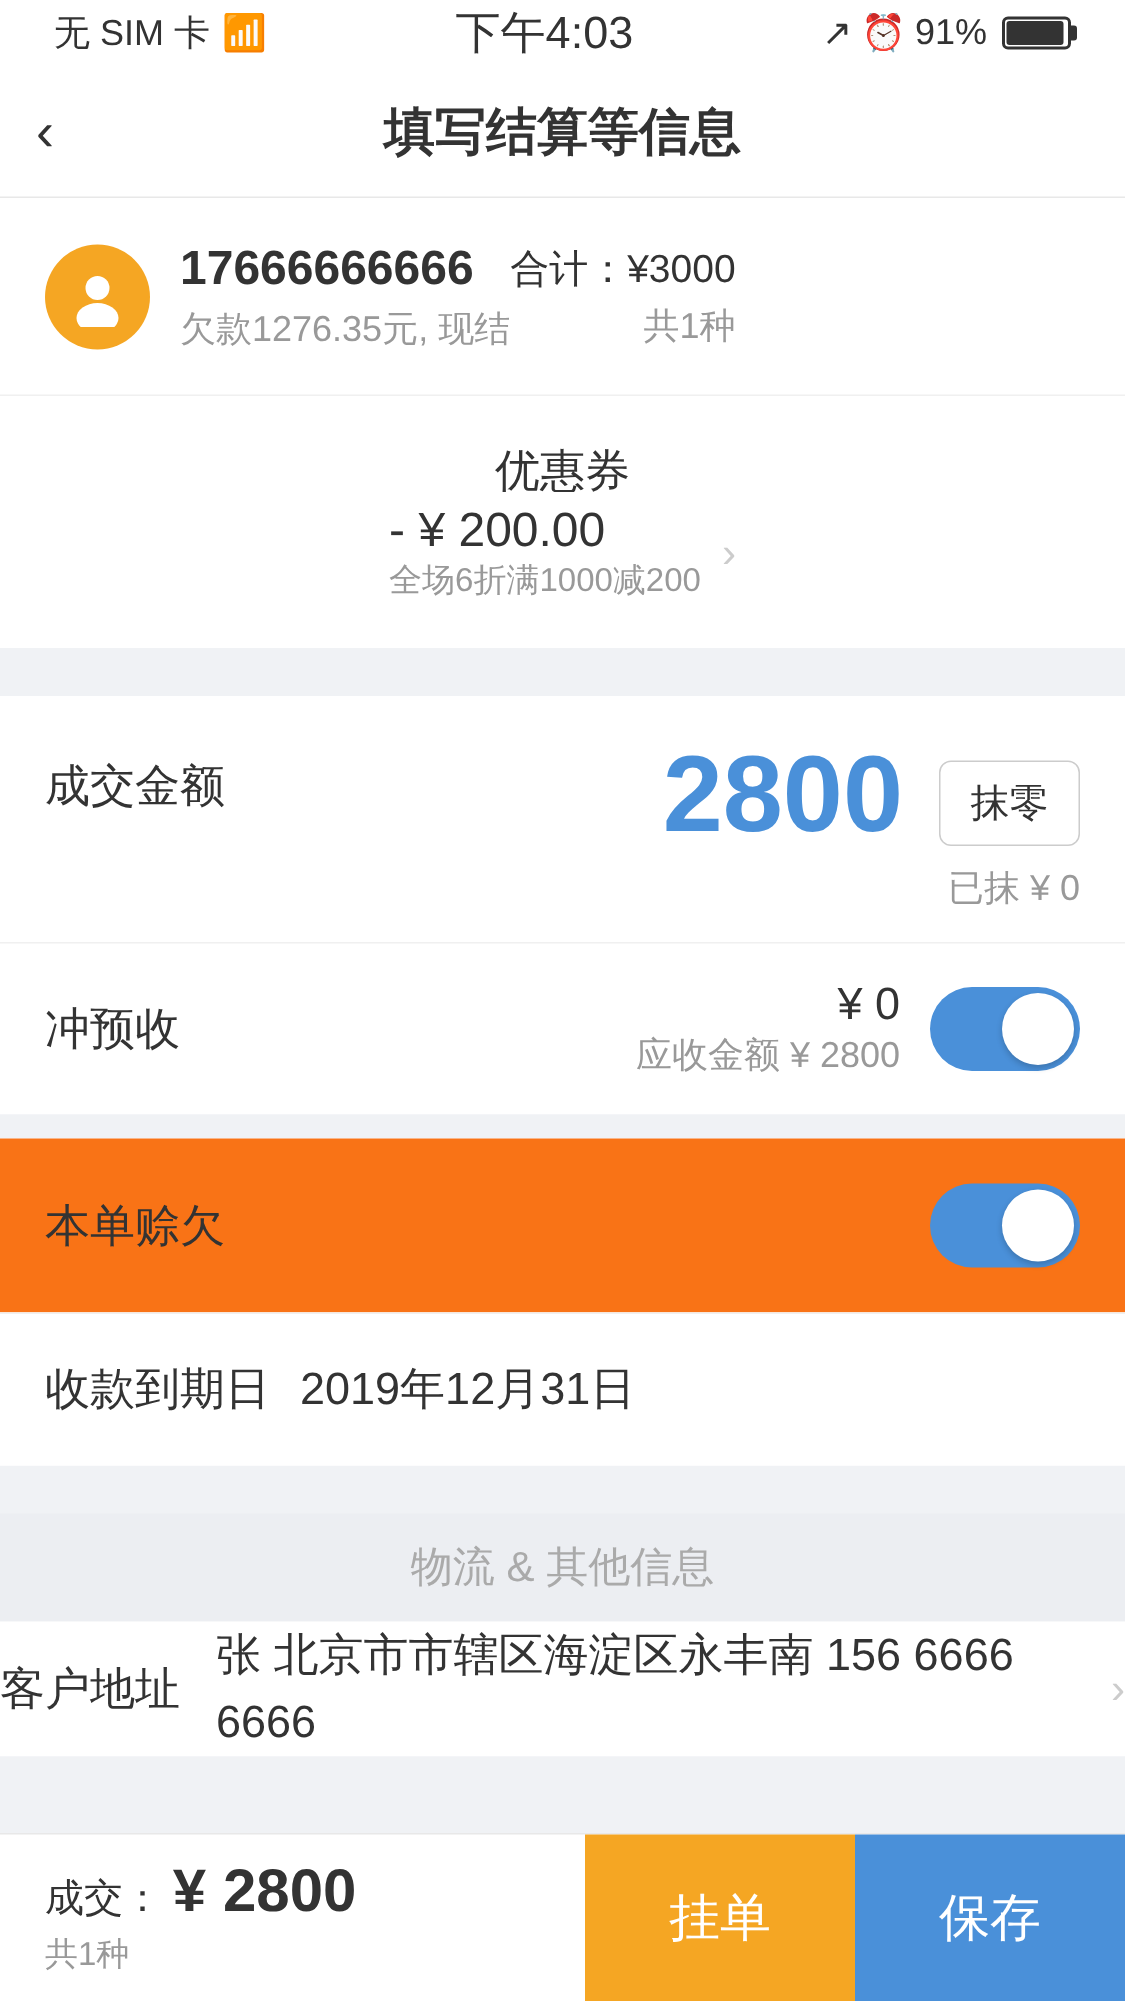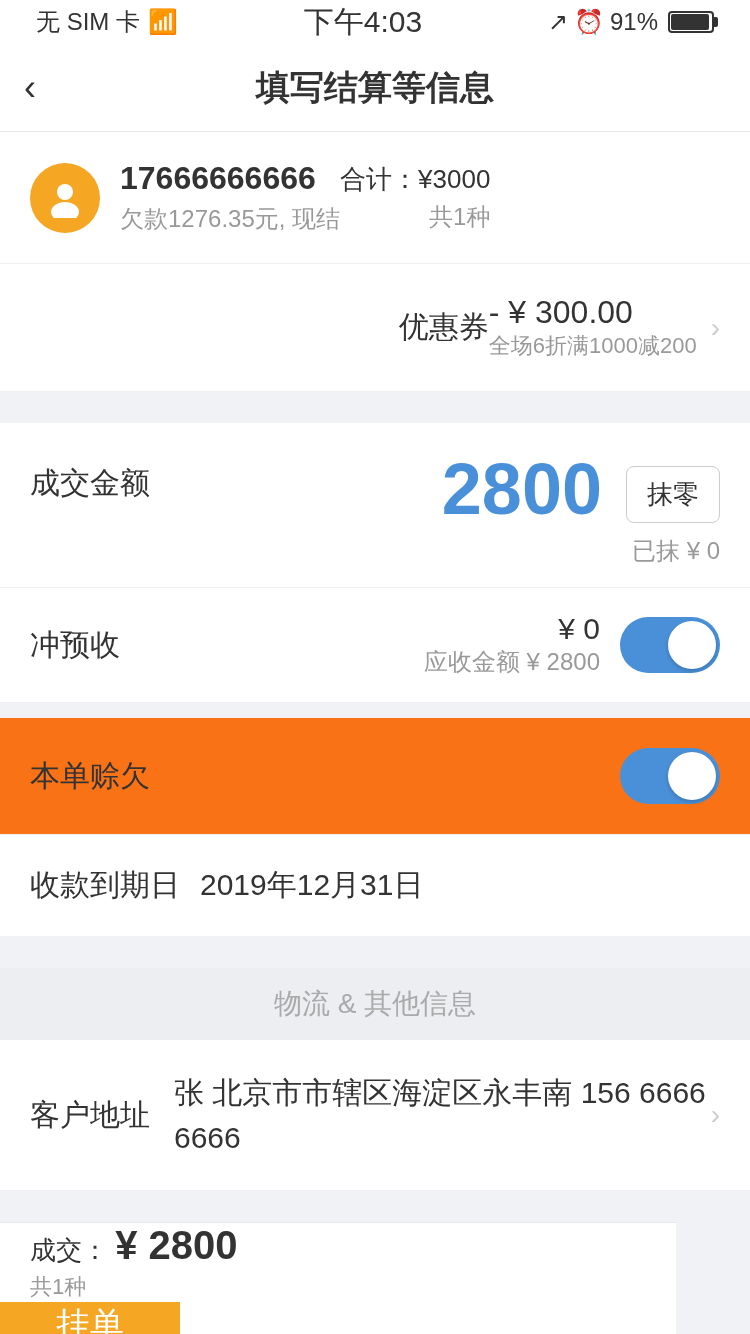--- a/index.html
+++ b/index.html
@@ -118,22 +118,23 @@
     .user-debt { font-size: 24px; color: #999; margin-top: 6px; }
     .user-right { text-align: right; }
     .user-total-label { font-size: 26px; color: #333; }
     .user-total-count { font-size: 24px; color: #999; margin-top: 4px; }
 
     
     .coupon-row {
       padding: 30px;
       display: flex;
       align-items: center;
-      justify-content: flex-end;
+      justify-content: center;
       border-top: 1px solid #f0f0f0;
+      flex-direction: column;
     }
     .coupon-label { font-size: 30px; color: #333; }
     .coupon-right { display: flex; align-items: center; gap: 10px; }
     .coupon-discount { font-size: 32px; color: #333; font-weight: 500; }
     .coupon-desc { font-size: 22px; color: #999; text-align: right; margin-right: 4px; }
     .chevron-right {
       font-size: 28px;
       color: #ccc;
     }
 
@@ -232,46 +233,44 @@
       display: flex;
       align-items: center;
       justify-content: center;
       margin-bottom: 0;
     }
     .section-divider-text { font-size: 28px; color: #aaa; }
 
     
     .address-row {
       background: #fff;
-      padding: 30px;
       display: flex;
       align-items: center;
       justify-content: space-between;
     }
     .address-label { font-size: 30px; color: #333; white-space: nowrap; margin-right: 24px; }
     .address-value { font-size: 30px; color: #333; flex: 1; line-height: 1.5; }
 
     
     .bottom-gray {
       background: #f0f2f5;
       height: 120px;
     }
 
     
     .bottom-bar {
       position: fixed;
       bottom: 0;
       left: 0;
-      width: 676px;
+      width: 750px;
       height: 112px;
       background: #fff;
       display: flex;
-      align-items: flex-start;
+      align-items: center;
       border-top: 1px solid #e8e8e8;
-      flex-direction: column;
     }
     .bottom-info {
       flex: 1;
       padding: 0 30px;
     }
     .bottom-deal { font-size: 26px; color: #333; }
     .bottom-deal-value { font-size: 40px; font-weight: 700; color: #333; }
     .bottom-count { font-size: 22px; color: #999; margin-top: 4px; }
     .btn-hold {
       width: 180px;
@@ -343,21 +342,21 @@
           <span>合计：</span><span>¥3000</span>
         </div>
         <div class="user-total-count">共1种</div>
       </div>
     </div>
 
     <div class="coupon-row">
       <span class="coupon-label">优惠券</span>
       <div class="coupon-right">
         <div>
-          <div class="coupon-discount">- ¥ 300.00</div>
+          <div class="coupon-discount">- ¥ 200.00</div>
           <div class="coupon-desc">全场6折满1000减200</div>
         </div>
         <span class="chevron-right">›</span>
       </div>
     </div>
   </div>
 
   <div class="section-separator"></div>
 
   <div class="card amount-section">

